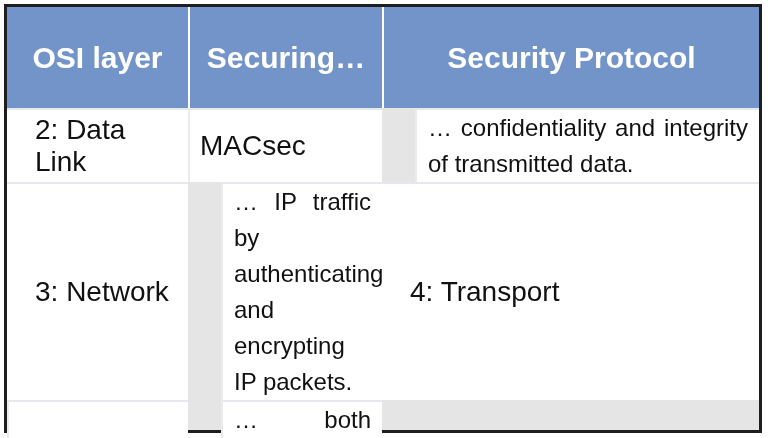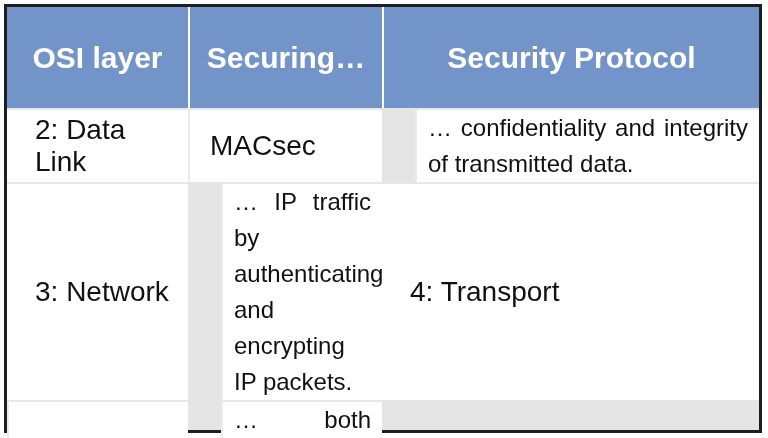--- a/index.html
+++ b/index.html
@@ -54,21 +54,21 @@
   
   .cell.body {
     background: #ffffff;
     border-top: 2px solid #e6e8ee;
     font-size: 28px;
   }
   .cell.body.c2, .cell.body.c3 {
     border-left: 2px solid #ebebeb;
   }
   .cell.body.c1 { padding-left: 28px; padding-right: 6px; }
-  .cell.body.c2 { padding-left: 20px; padding-right: 6px; }
+  .cell.body.c2 { padding-left: 10px; padding-right: 6px; }
   .cell.body.c3 {
     padding-left: 11px;
     padding-right: 11px;
     font-size: 24px;
     margin-left: 33px;
   }
   .cell.body.c3 .just {
     width: 100%;
     text-align: justify;
     line-height: 36px;

